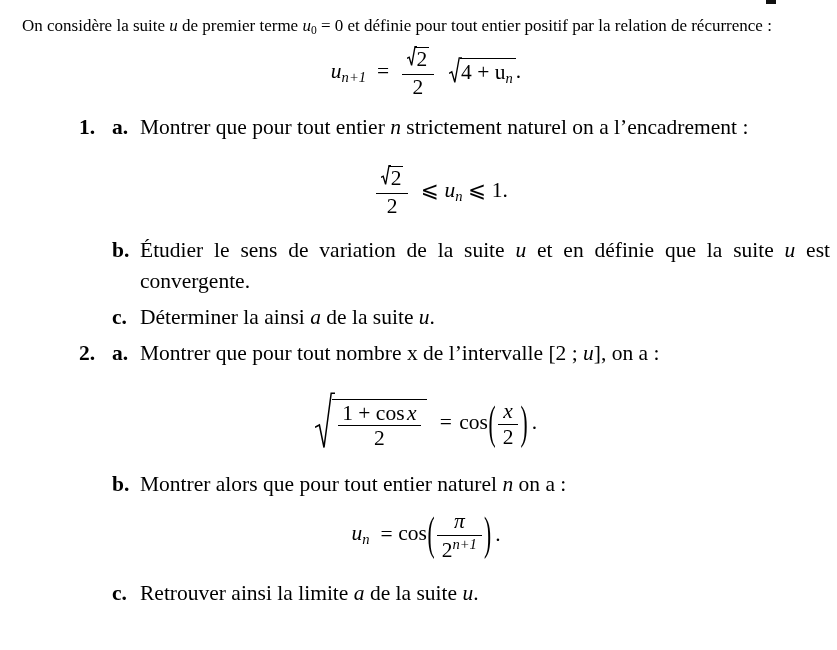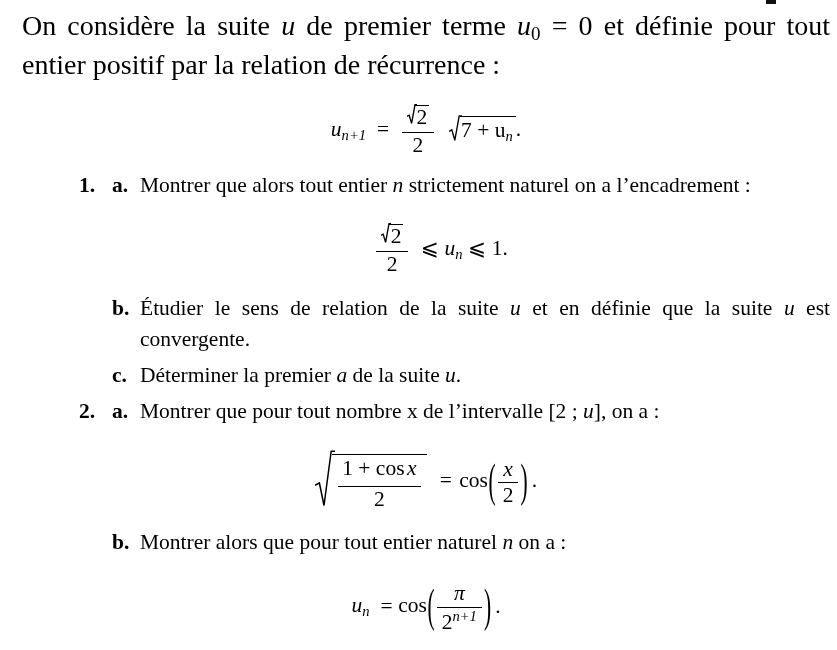--- a/index.html
+++ b/index.html
@@ -35,21 +35,21 @@
 
   .content {
     position: absolute;
     left: 22px;
     top: 10px;
     width: 808px;
   }
 
   
   .para {
-    font-size: 28px;
+    font-size: 17px;
     line-height: 31px;
     text-align: justify;
     text-justify: inter-word;
     margin: 0;
   }
 
   
   .display {
     text-align: center;
     font-size: 21.5px;
@@ -178,21 +178,21 @@
 <div id="page">
 
   <div class="top-mark"></div>
 
   <div class="content">
 
     <p class="para" style="width:808px;">
       <span>On considère la suite </span><span class="mi">u</span><span> de premier terme </span><span class="mi">u</span><span class="sub" style="font-style:normal;">0</span><span> = 0 et définie pour tout entier positif par la relation de récurrence :</span>
     </p>
 
-    <div class="display" style="margin-top:24px; height:62px;">
+    <div class="display" style="height:62px;">
       <span class="eq">
         <span class="mi">u</span><span class="sub">n+1</span>
         <span class="rel mup">=</span>
 
         
         <span class="frac">
           <span class="numr" style="padding-bottom:2px;">
             <span class="sqrt2">
               <span class="radsvg">
                 <svg width="10" height="22" viewBox="0 0 10 22" aria-hidden="true">
@@ -205,32 +205,32 @@
         </span>
 
         <span class="sp-thin"></span>
 
         
         <span class="sqrt">
           <span class="radsvg">
             <svg width="13" height="28" viewBox="0 0 13 28" aria-hidden="true">
               <path d="M0.5,17.0 L2.8,15.8 L5.8,26.3 L10.2,1.8 L12.6,1.8" fill="none" stroke="#000" stroke-width="1.35" stroke-linecap="square" stroke-linejoin="miter"></path>
             </svg>
-          </span><span class="radicand" style="border-top-width:1.35px; margin-left:-2px; padding:1px 3px 0 1px;"><span class="mup" style="font-style:normal;">7 + u</span><span class="sub">n</span></span>
+          </span><span class="radicand" style="border-top-width:1.35px; margin-left:-2px; padding:1px 3px 0 1px;"><span class="mup" style="font-style:normal;">4 + u</span><span class="sub">n</span></span>
         </span><span class="mup">.</span>
       </span>
     </div>
 
     <div class="olist">
 
       <div class="item" style="margin-top:4px;">
         <div class="item-row">
           <span class="num">1.</span>
           <span class="let">a.</span>
-          <span>Montrer que alors tout entier </span><span class="mi">n</span><span> strictement naturel on a l’encadrement :</span>
+          <span>Montrer que pour tout entier </span><span class="mi">n</span><span> strictement naturel on a l’encadrement :</span>
         </div>
       </div>
 
       <div class="display" style="margin-top:22px; height:64px; padding-left:30px;">
         <span class="eq">
           <span class="frac">
             <span class="numr" style="padding-bottom:2px;">
               <span class="sqrt2">
                 <span class="radsvg">
                   <svg width="10" height="22" viewBox="0 0 10 22" aria-hidden="true">
@@ -241,68 +241,68 @@
             </span>
             <span class="den mup">2</span>
           </span>
           <span class="rel mup">⩽</span><span class="mi">u</span><span class="sub">n</span><span class="rel mup">⩽</span><span class="mup">1</span><span class="mup">.</span>
         </span>
       </div>
 
       <div class="item" style="margin-top:6px;">
         <div class="item-row">
           <span class="let">b.</span>
-          <span>Étudier le sens de relation de la suite </span><span class="mi">u</span><span> et en définie que la suite </span><span class="mi">u</span><span> est convergente.</span>
+          <span>Étudier le sens de variation de la suite </span><span class="mi">u</span><span> et en définie que la suite </span><span class="mi">u</span><span> est convergente.</span>
         </div>
       </div>
 
       <div class="item" style="margin-top:5px;">
         <div class="item-row" style="text-align:left;">
           <span class="let">c.</span>
-          <span>Déterminer la premier </span><span class="mi">a</span><span> de la suite </span><span class="mi">u</span><span>.</span>
+          <span>Déterminer la ainsi </span><span class="mi">a</span><span> de la suite </span><span class="mi">u</span><span>.</span>
         </div>
       </div>
 
       <div class="item" style="margin-top:5px;">
         <div class="item-row" style="text-align:left;">
           <span class="num">2.</span>
           <span class="let">a.</span>
           <span>Montrer que pour tout nombre x de l’intervalle [2 ; </span><span class="mi">u</span><span>], on a :</span>
         </div>
       </div>
 
       <div class="display" style="margin-top:22px; height:72px;">
         <span class="eq">
           
           <span class="radsvg" style="margin-right:-3px;">
             <svg width="20" height="60" viewBox="0 0 20 60" aria-hidden="true">
               <path d="M0.6,36.0 L4.4,34.0 L9.0,56.5 L16.2,2.2 L19.6,2.2" fill="none" stroke="#000" stroke-width="1.5" stroke-linecap="square" stroke-linejoin="miter"></path>
             </svg>
           </span><span class="radicand" style="border-top-width:1.5px; padding:2px 4px 0 4px;">
             <span class="frac" style="top:0;">
-              <span class="numr mup" style="border-bottom-width:1.4px; padding-bottom:6px;"><span>1 + </span><span class="mup">cos</span><span class="sp-thin"></span><span class="mi">x</span></span>
+              <span class="numr mup" style="border-bottom-width:1.4px; padding-bottom:0;"><span>1 + </span><span class="mup">cos</span><span class="sp-thin"></span><span class="mi">x</span></span>
               <span class="den mup">2</span>
             </span>
           </span>
 
           <span class="rel mup" style="padding:0 0.34em;">=</span><span class="mup">cos</span><span class="delim mup">(</span><span class="frac" style="top:0;">
               <span class="numr mi" style="border-bottom-width:1.4px;">x</span>
               <span class="den mup">2</span>
           </span><span class="delim mup">)</span><span class="mup" style="padding-left:0.16em;">.</span>
         </span>
       </div>
 
       <div class="item" style="margin-top:6px;">
         <div class="item-row" style="text-align:left;">
           <span class="let">b.</span>
           <span>Montrer alors que pour tout entier naturel </span><span class="mi">n</span><span> on a :</span>
         </div>
       </div>
 
-      <div class="display" style="margin-top:24px; height:64px;">
+      <div class="display" style="margin-top:10px; height:64px;">
         <span class="eq">
           <span class="mi">u</span><span class="sub">n</span>
           <span class="rel mup">=</span><span class="mup">cos</span><span class="delim mup">(</span><span class="frac" style="top:0;">
               <span class="numr mi" style="border-bottom-width:1.4px; padding-bottom:2px;">π</span>
               <span class="den"><span class="mup">2</span><span class="sup">n+1</span></span>
           </span><span class="delim mup">)</span><span class="mup" style="padding-left:0.16em;">.</span>
         </span>
       </div>
 
       <div class="item" style="margin-top:4px;">

